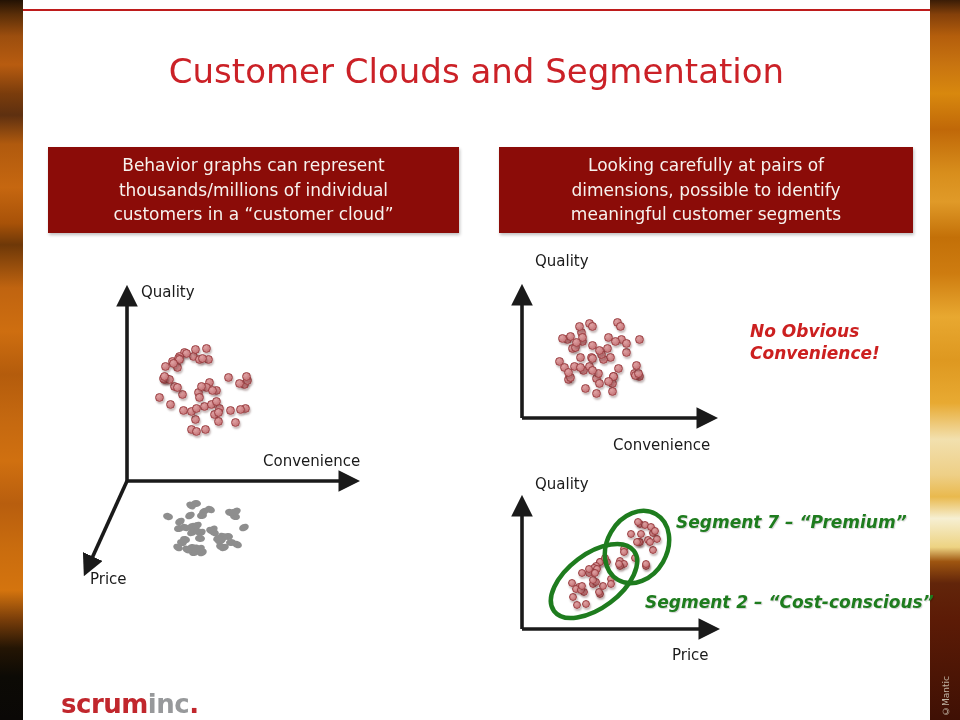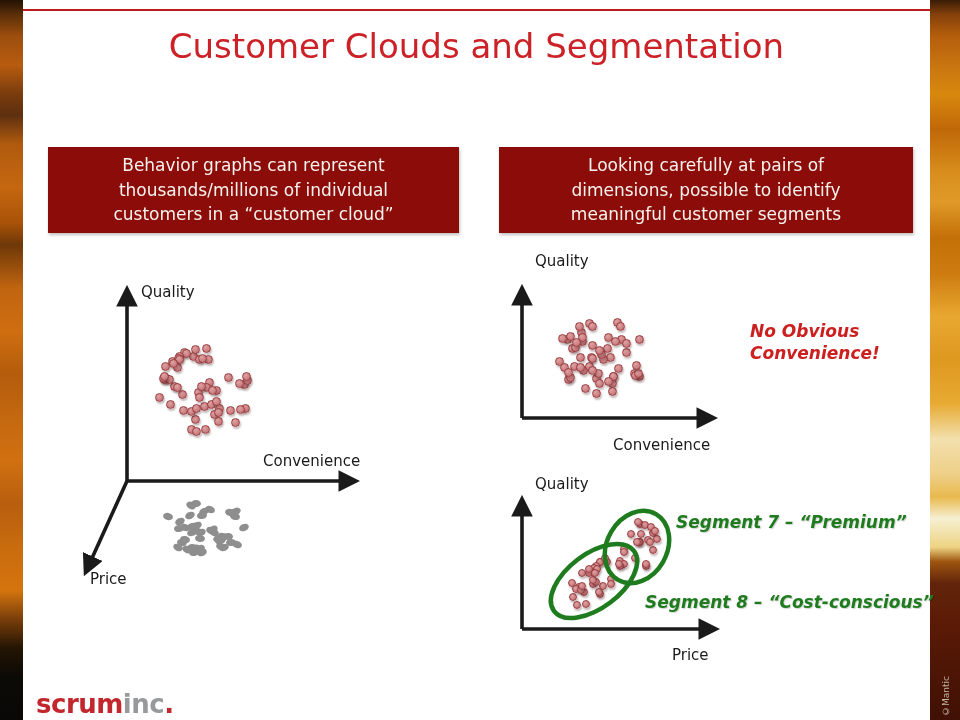--- a/index.html
+++ b/index.html
@@ -20,21 +20,21 @@
     #b45c0c 52%,#c46810 58%,#d07010 64%,#b85e0e 70%,#c96c0e 76%,#d4740e 82%,
     #7a3e0a 86%,#241504 90%,#0c0a05 94%,#0a0806 100%);}
   .strip-right{left:930px;width:30px;background:linear-gradient(180deg,
     #3a1c06 0%,#84400a 2%,#b45e0c 5%,#c87410 9%,#d8880e 13%,#c06808 18%,
     #d88e1c 24%,#e09a28 28%,#c37008 33%,#ce7c10 38%,#e8a830 44%,#de9820 50%,
     #e8aa32 56%,#f2e0ae 61%,#eecf86 66%,#e9b94e 69%,#f6efd2 72%,#edd382 76%,
     #9e5510 78%,#62250a 81%,#5c1b06 86%,#3f1004 100%);}
 
   .top-rule{position:absolute;left:23px;top:9px;width:907px;height:2px;background:var(--rule-red);}
 
-  .title{position:absolute;left:23px;top:26px;width:907px;text-align:center;
+  .title{position:absolute;left:23px;top:51px;width:907px;text-align:center;
          font-size:34px;color:var(--title-red);letter-spacing:0px;}
 
   .redbox{position:absolute;top:147px;height:86px;background:var(--box-red);
           color:#f7f2ee;font-size:17px;line-height:1.44;text-align:center;
           display:flex;align-items:center;justify-content:center;
           white-space:pre-line;box-sizing:border-box;padding:2px 8px;
           box-shadow:1px 2px 3px rgba(0,0,0,.25);}
   .redbox.left{left:48px;width:411px;}
   .redbox.right{left:499px;width:414px;}
 
@@ -46,21 +46,21 @@
 
   .overlay-svg,.dots-layer{position:absolute;left:0;top:0;width:960px;height:720px;pointer-events:none;}
 
   .dot{position:absolute;border-radius:50%;}
   .dot.red{background:radial-gradient(circle at 35% 30%, #dfa2a3, var(--dot-red-fill) 70%);
            border:1.2px solid var(--dot-red-stroke);
            box-shadow:1px 2px 2px rgba(70,25,25,.3);box-sizing:border-box;}
   .dot.gray{background:var(--dot-gray);}
 
   .logo{position:absolute;left:36px;top:689px;font-size:26px;font-weight:bold;letter-spacing:-0.5px;}
-  .logo .scrum{color:var(--logo-red);}
+  .logo .scrum{color:var(--logo-red);margin-left:25px;}
   .logo .inc{color:var(--logo-gray);}
   .logo .dot{color:var(--logo-red);}
 
   .copyright{position:absolute;left:941px;top:654px;width:16px;height:62px;
              color:#c0b4a4;font-size:9px;white-space:nowrap;
              writing-mode:vertical-rl;transform:rotate(180deg);}
 </style>
 </head>
 <body>
 
@@ -321,18 +321,18 @@
 
   <div class="axis-label" style="left:535px;top:252px;">Quality</div>
   <div class="axis-label" style="left:613px;top:436px;">Convenience</div>
 
   <div class="axis-label" style="left:535px;top:475px;">Quality</div>
   <div class="axis-label" style="left:672px;top:646px;">Price</div>
 
   <div class="anno-red" style="left:750px;top:320px;">No Obvious
 Convenience!</div>
   <div class="anno-green" style="left:676px;top:512px;">Segment 7 – “Premium”</div>
-  <div class="anno-green" style="left:645px;top:592px;">Segment 8 – “Cost-conscious”</div>
+  <div class="anno-green" style="left:645px;top:592px;">Segment 2 – “Cost-conscious”</div>
 
   <div class="logo"><span class="scrum">scrum</span><span class="inc">inc</span><span class="dot">.</span></div>
   <div class="copyright">©Mantic</div>
 
 </div>
 
 </body></html>

